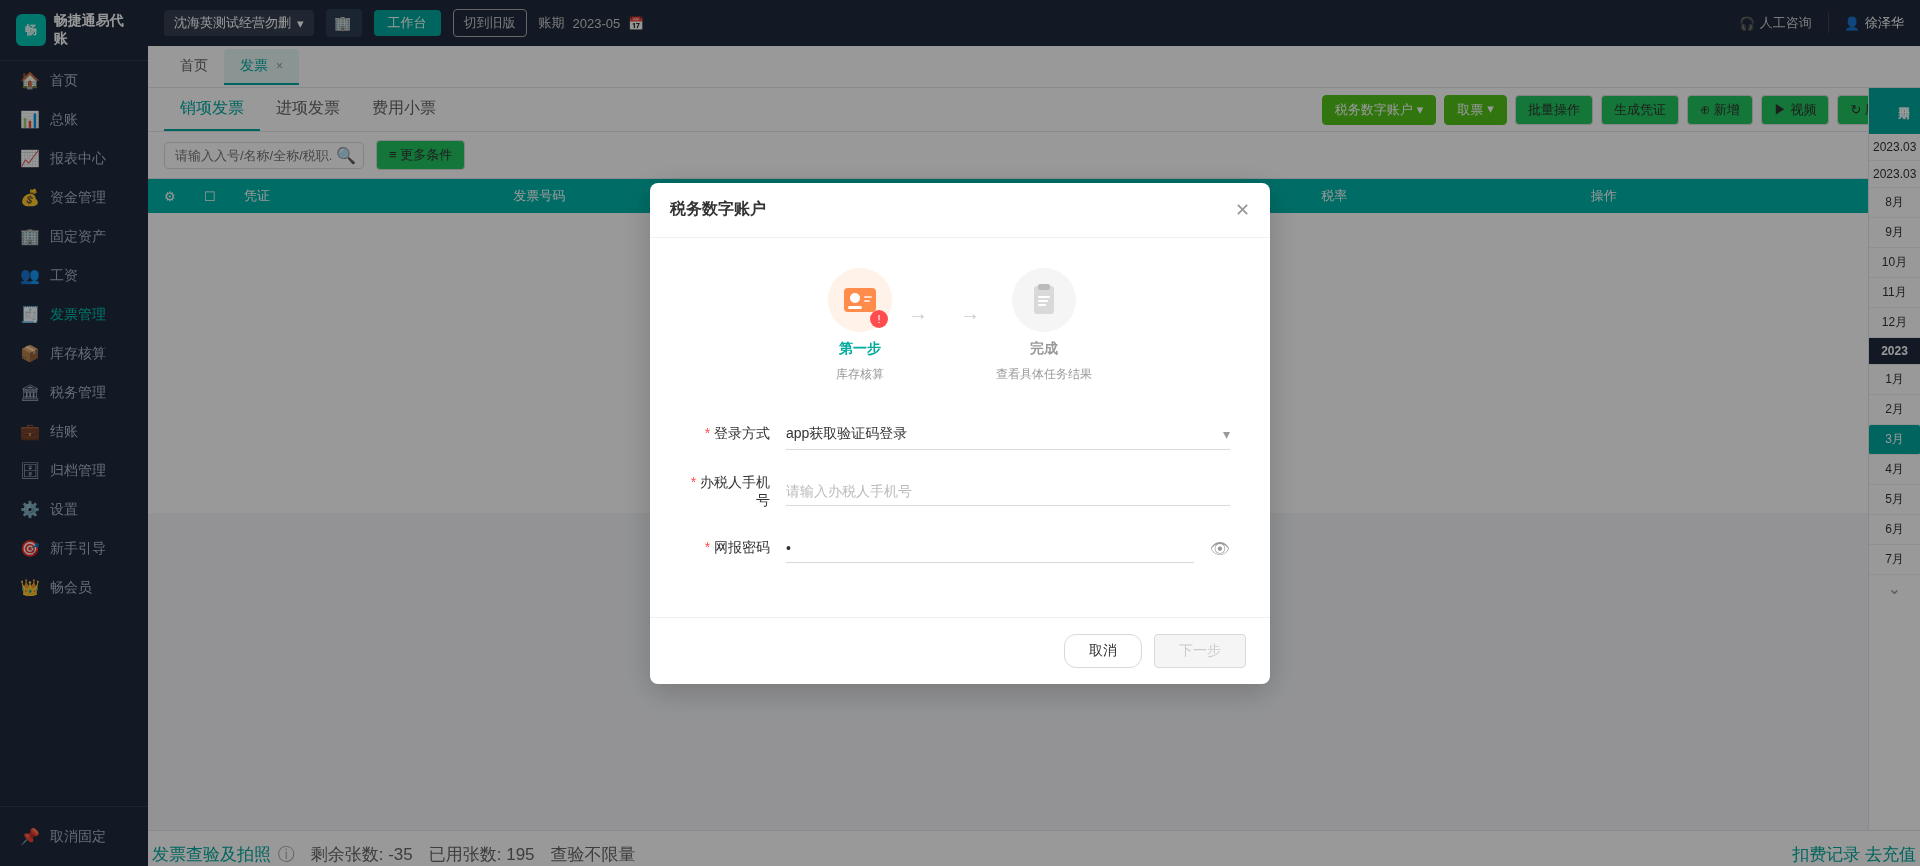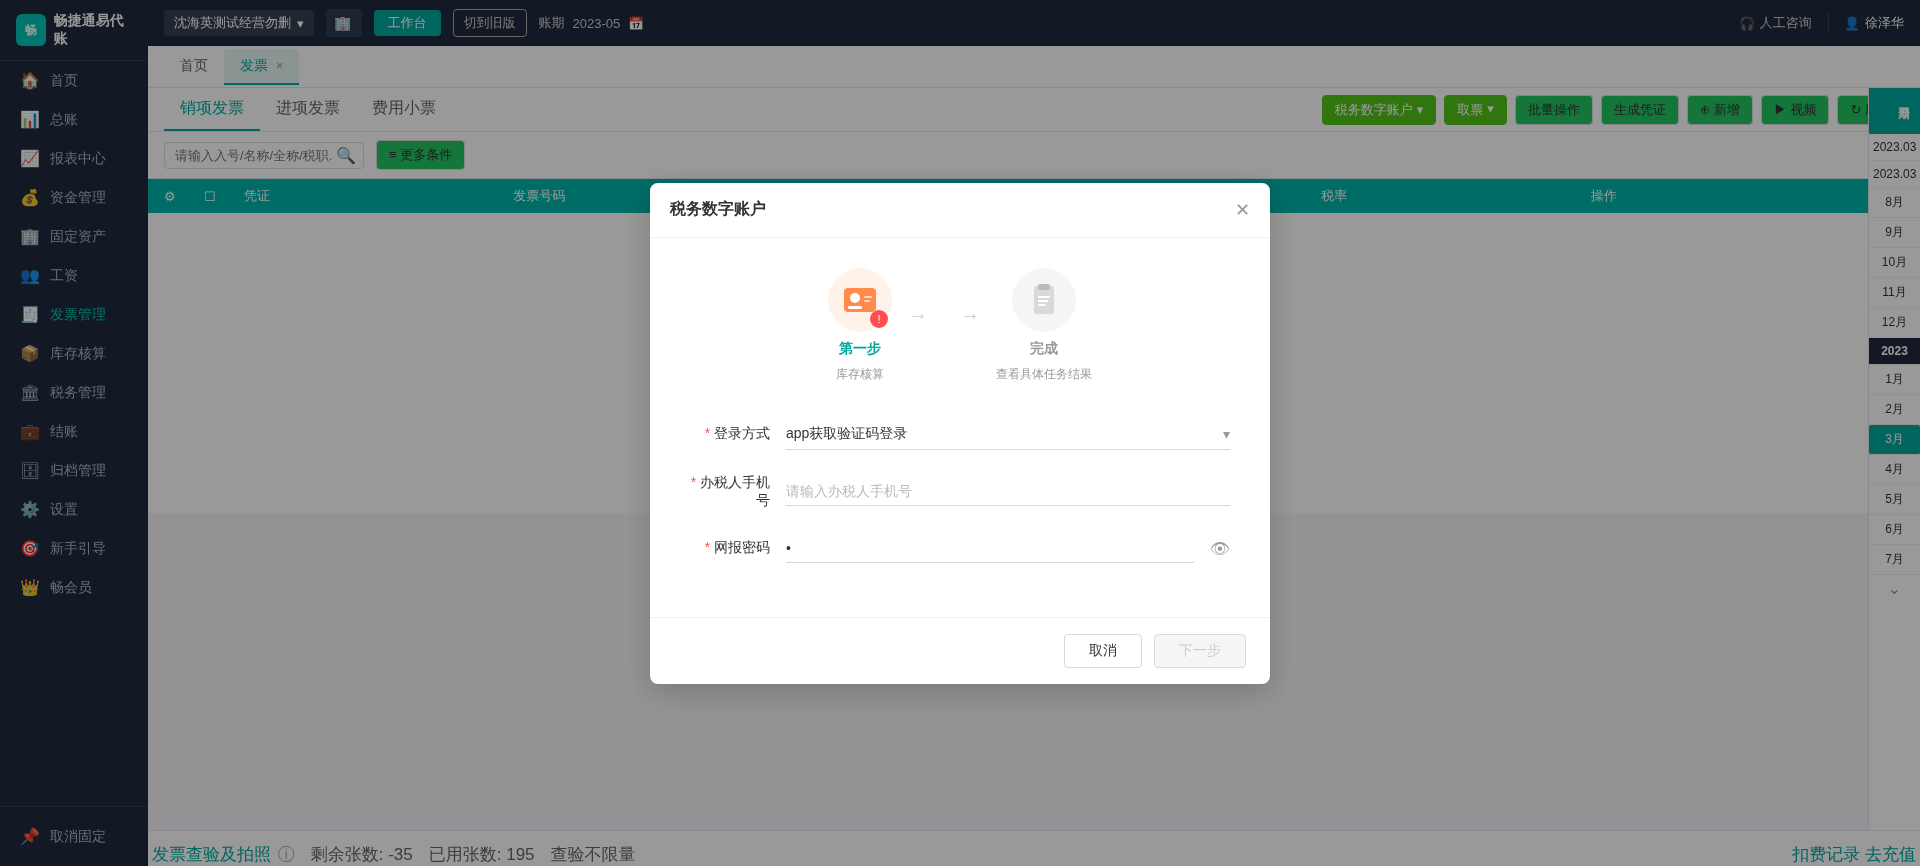--- a/index.html
+++ b/index.html
@@ -171,21 +171,21 @@
       flex: 1; border: none; border-bottom: 1px solid #d9d9d9; padding: 6px 0;
       font-size: 14px; color: #333; background: transparent; outline: none;
     }
     .form-input::placeholder { color: #bbb; }
     .eye-icon { color: #999; cursor: pointer; }
     .modal-footer {
       padding: 16px 24px; display: flex; align-items: center; justify-content: flex-end;
       gap: 12px; border-top: 1px solid #f0f0f0;
     }
     .btn-cancel {
-      padding: 7px 24px; border: 1px solid #d9d9d9; border-radius: 4px;
+      padding: 7px 24px; border: 1px solid #d9d9d9; border-radius: 12px;
       background: #fff; color: #333; font-size: 14px; cursor: pointer;
     }
     .btn-next {
       padding: 7px 24px; border: 1px solid #d9d9d9; border-radius: 4px;
       background: #f5f5f5; color: #ccc; font-size: 14px; cursor: default;
     }
 
     
     .bottom-bar {
       position: fixed; bottom: 0; left: 148px; right: 0; height: 36px;

